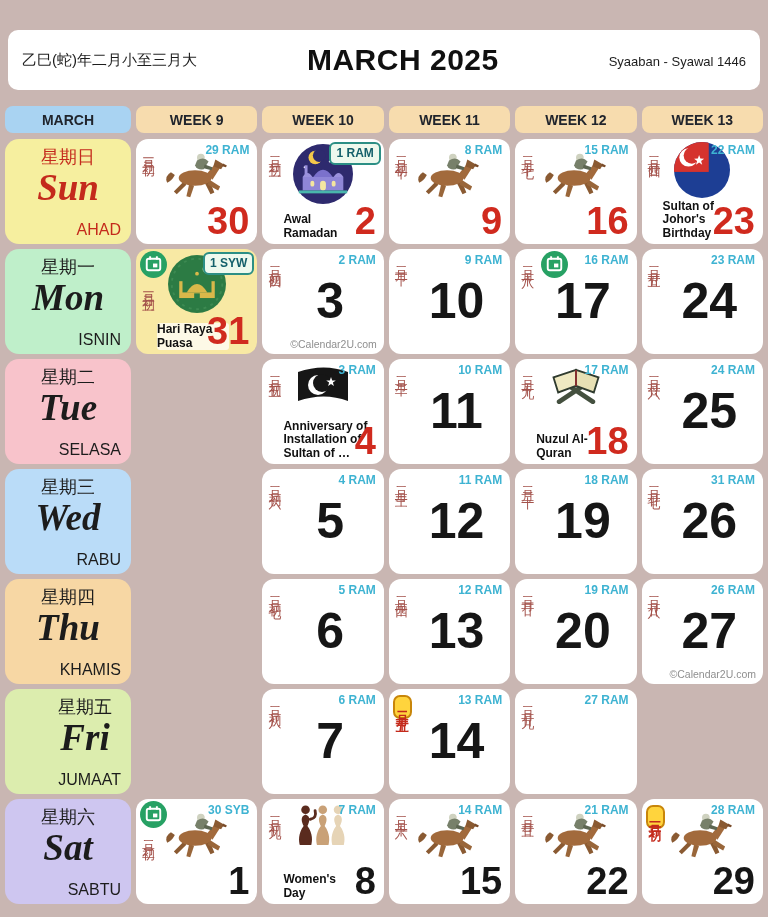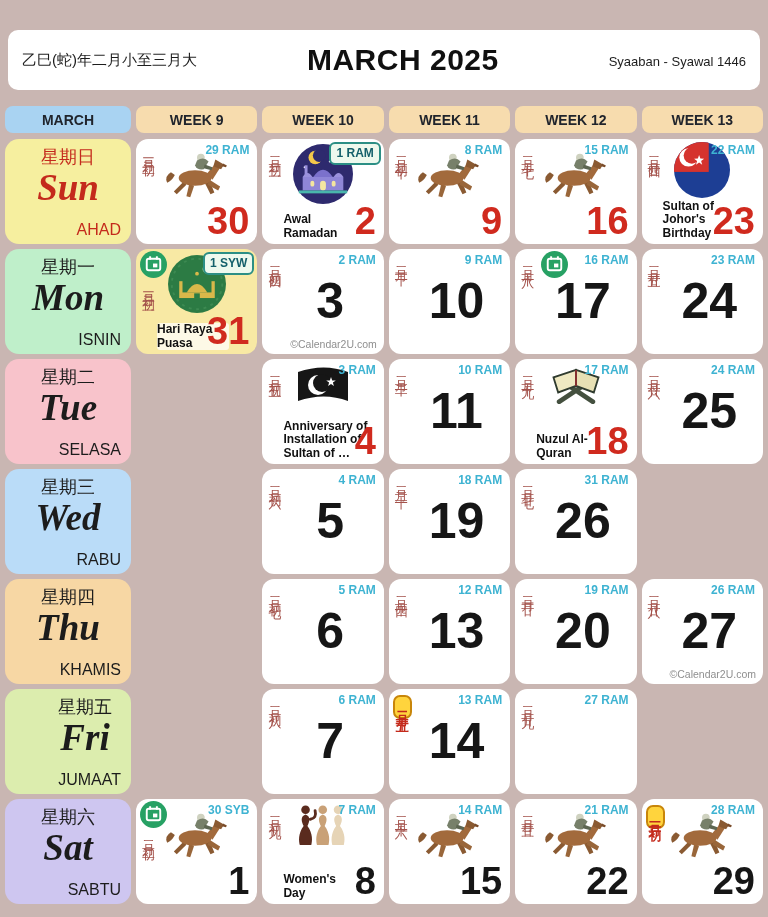--- a/index.html
+++ b/index.html
@@ -318,20 +318,25 @@
         <span class="day-en">Wed</span>
         <span class="day-ms">RABU</span>
       </div>
       <div class="empty-cell"></div>
       <div class="day-cell">
         <span class="lunar">二月初六</span>
         <span class="hijri">4 RAM</span>
         <span class="num center">5</span>
       </div>
       <div class="day-cell">
+        <span class="lunar">二月十三</span>
+        <span class="hijri">11 RAM</span>
+        <span class="num center">12</span>
+      </div>
+      <div class="day-cell">
         <span class="lunar">二月二十</span>
         <span class="hijri">18 RAM</span>
         <span class="num center">19</span>
       </div>
       <div class="day-cell">
         <span class="lunar">二月廿七</span>
         <span class="hijri">31 RAM</span>
         <span class="num center">26</span>
       </div>
     </div>

